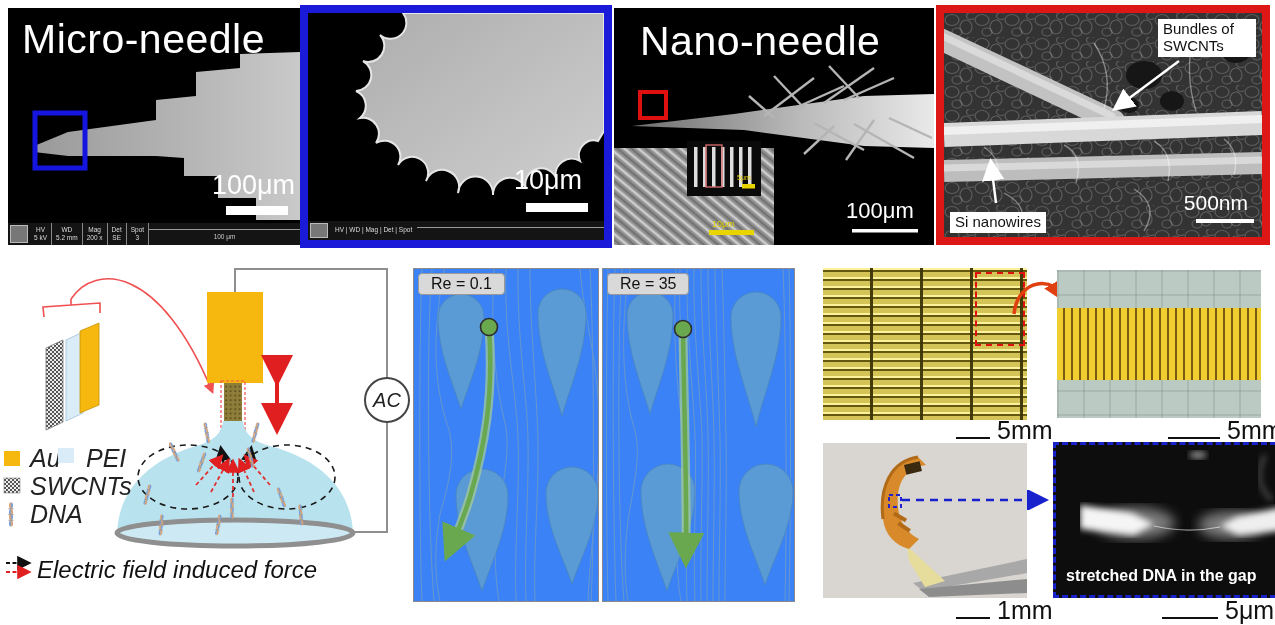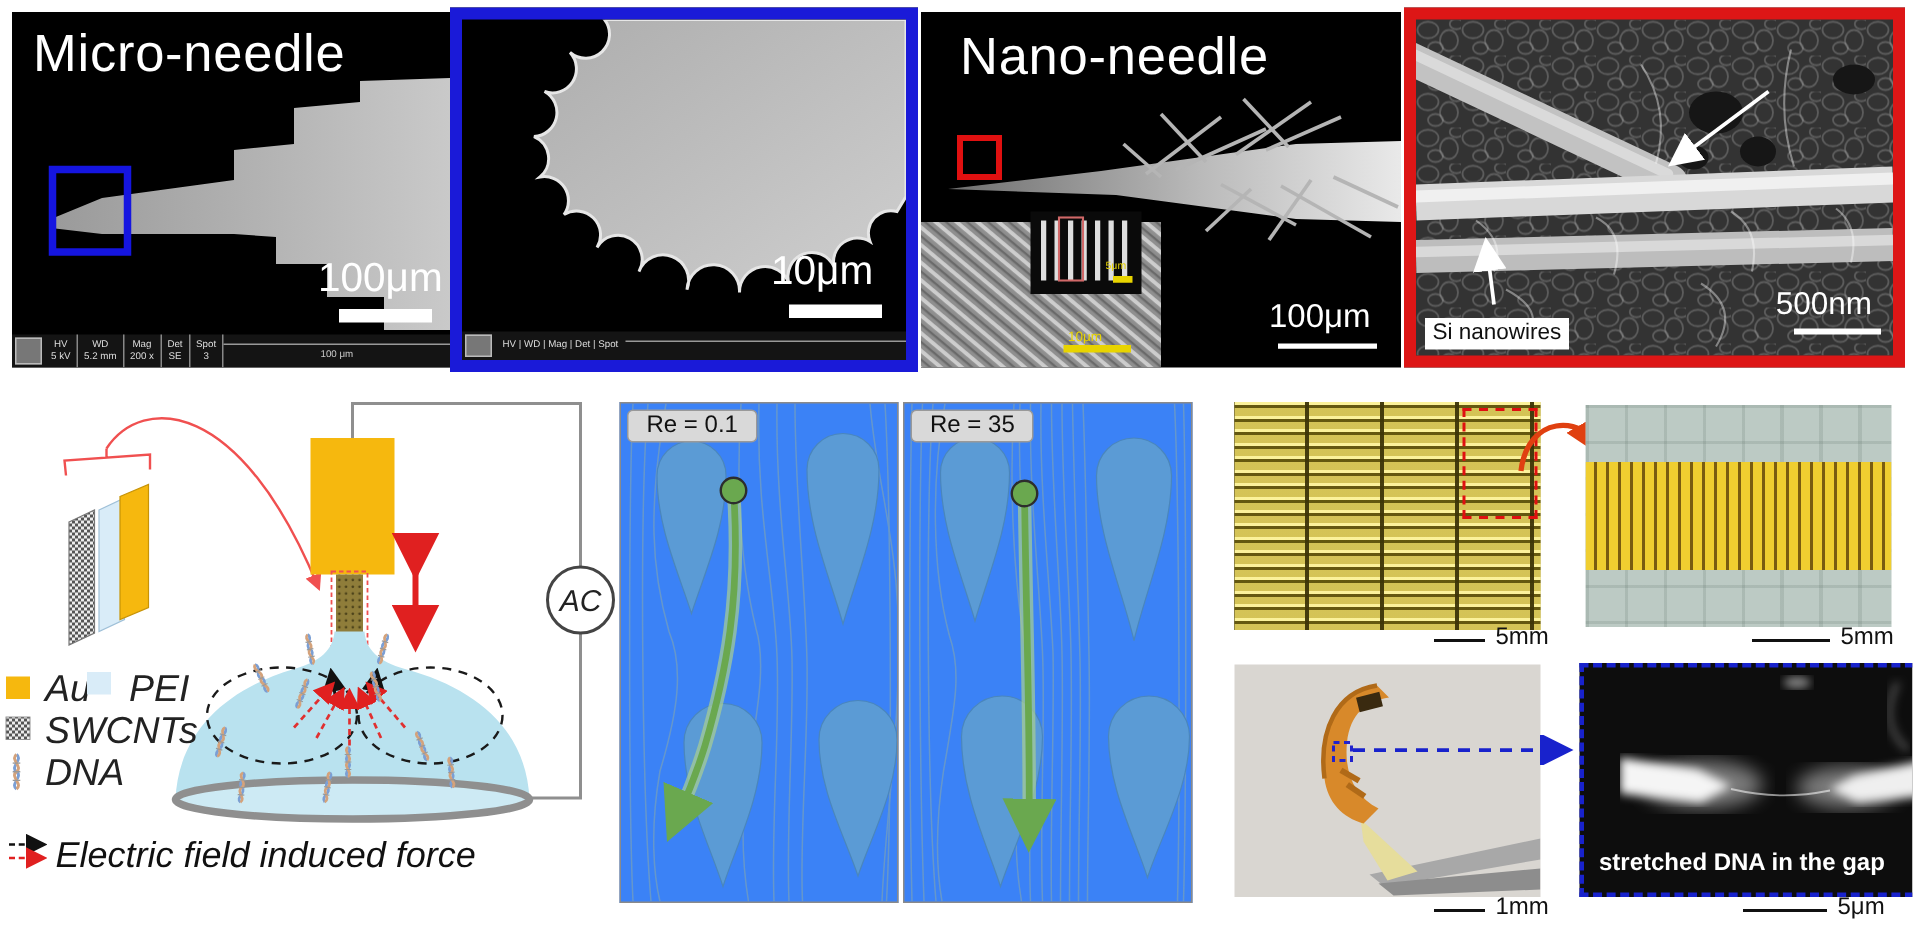--- a/index.html
+++ b/index.html
@@ -1,34 +1,34 @@
 <!DOCTYPE html>
 <html><head>
 <meta charset="utf-8">
 <style>
   html,body{margin:0;padding:0;background:#fff;}
   #canvas{position:relative;width:1275px;height:625px;background:#fff;overflow:hidden;
           font-family:"Liberation Sans",sans-serif;}
   .abs{position:absolute;}
   .sem{background:#000;overflow:hidden;}
-  .sem-title{color:#fff;font-size:35px;letter-spacing:.5px;}
+  .sem-title{color:#fff;font-size:41px;letter-spacing:.5px;}
   .scale-white{color:#fff;}
   .meta-bar{position:absolute;left:0;right:0;bottom:0;height:22px;background:#141414;
             display:flex;align-items:stretch;color:#ddd;font-size:6.5px;line-height:1.25;}
   .meta-chip{width:16px;background:#777;margin:2px;border:1px solid #bbb;}
   .meta-cell{display:flex;flex-direction:column;justify-content:center;align-items:center;
              padding:0 4px;border-right:1px solid #888;}
   .meta-rule{flex:1;display:flex;align-items:center;justify-content:center;border-top:1px solid #999;margin-top:6px;color:#ccc;}
   .frame-blue{border:8px solid #1a1ad8;}
   .frame-red{border:8px solid #dd1616;}
   .annot-box{background:#fff;color:#111;font-size:15px;line-height:1.12;padding:2px 5px;}
   .flow-panel{background:#3b82f6;border:1px solid #8a8a8a;overflow:hidden;}
   .flow-label{position:absolute;left:4px;top:4px;background:#d9d9d9;border:1px solid #999;
               border-radius:4px;padding:1px 12px;font-size:16px;color:#111;}
-  .scalebar{display:flex;align-items:flex-end;gap:7px;font-size:16px;color:#111;}
+  .scalebar{display:flex;align-items:flex-end;gap:7px;font-size:25px;color:#111;}
   .sb-line{border-top:2px solid #111;margin-bottom:6px;}
   .photo{overflow:hidden;}
   .gold-array{background:
       repeating-linear-gradient(90deg, rgba(0,0,0,0) 0 47px, rgba(60,52,8,.95) 47px 50px),
       repeating-linear-gradient(180deg, rgba(255,246,160,.95) 0 2px, rgba(92,80,12,.9) 2px 4px,
         rgba(214,197,88,.95) 4px 9px);
       background-color:#b3a432;}
   .gold-closeup{background:#bccac4;}
   .gold-band{position:absolute;left:0;right:0;top:26%;height:48%;
       background:repeating-linear-gradient(90deg,#f0ce30 0 6px,#7a5c10 6px 8px);}
@@ -210,20 +210,21 @@
           <path d="M 280 126 Q 296 138 290 162"></path>
         <path d="M 150 30 Q 170 60 160 96"></path>
           <path d="M 250 20 Q 240 60 252 98"></path>
         <path d="M 60 180 Q 90 196 70 216"></path>
           <path d="M 190 176 Q 216 192 200 218"></path>
       </g>
       <line x1="235" y1="48" x2="172" y2="95" stroke="#fff" stroke-width="2.5" marker-end="url(#m-white)"></line>
       <line x1="52" y1="190" x2="47" y2="150" stroke="#fff" stroke-width="2.5" marker-end="url(#m-white)"></line>
       <rect x="252" y="206" width="58" height="4" fill="#fff"></rect>
     </svg>
+    <div class="abs annot-box" style="right:6px;top:6px;width:88px;">Bundles of SWCNTs</div>
     <div class="abs annot-box" style="left:6px;bottom:4px;">Si nanowires</div>
     <div class="abs scale-white" style="right:14px;bottom:22px;font-size:21px;">500nm</div>
   </div>
 
   <div class="abs" style="left:0;top:255px;width:410px;height:370px;font-style:italic;">
     <svg width="410" height="370" viewBox="0 0 410 370">
       <defs>
         <pattern id="p-check" width="4" height="4" patternUnits="userSpaceOnUse">
           <rect width="4" height="4" fill="#ececec"></rect>
           <rect width="2" height="2" fill="#555"></rect>

